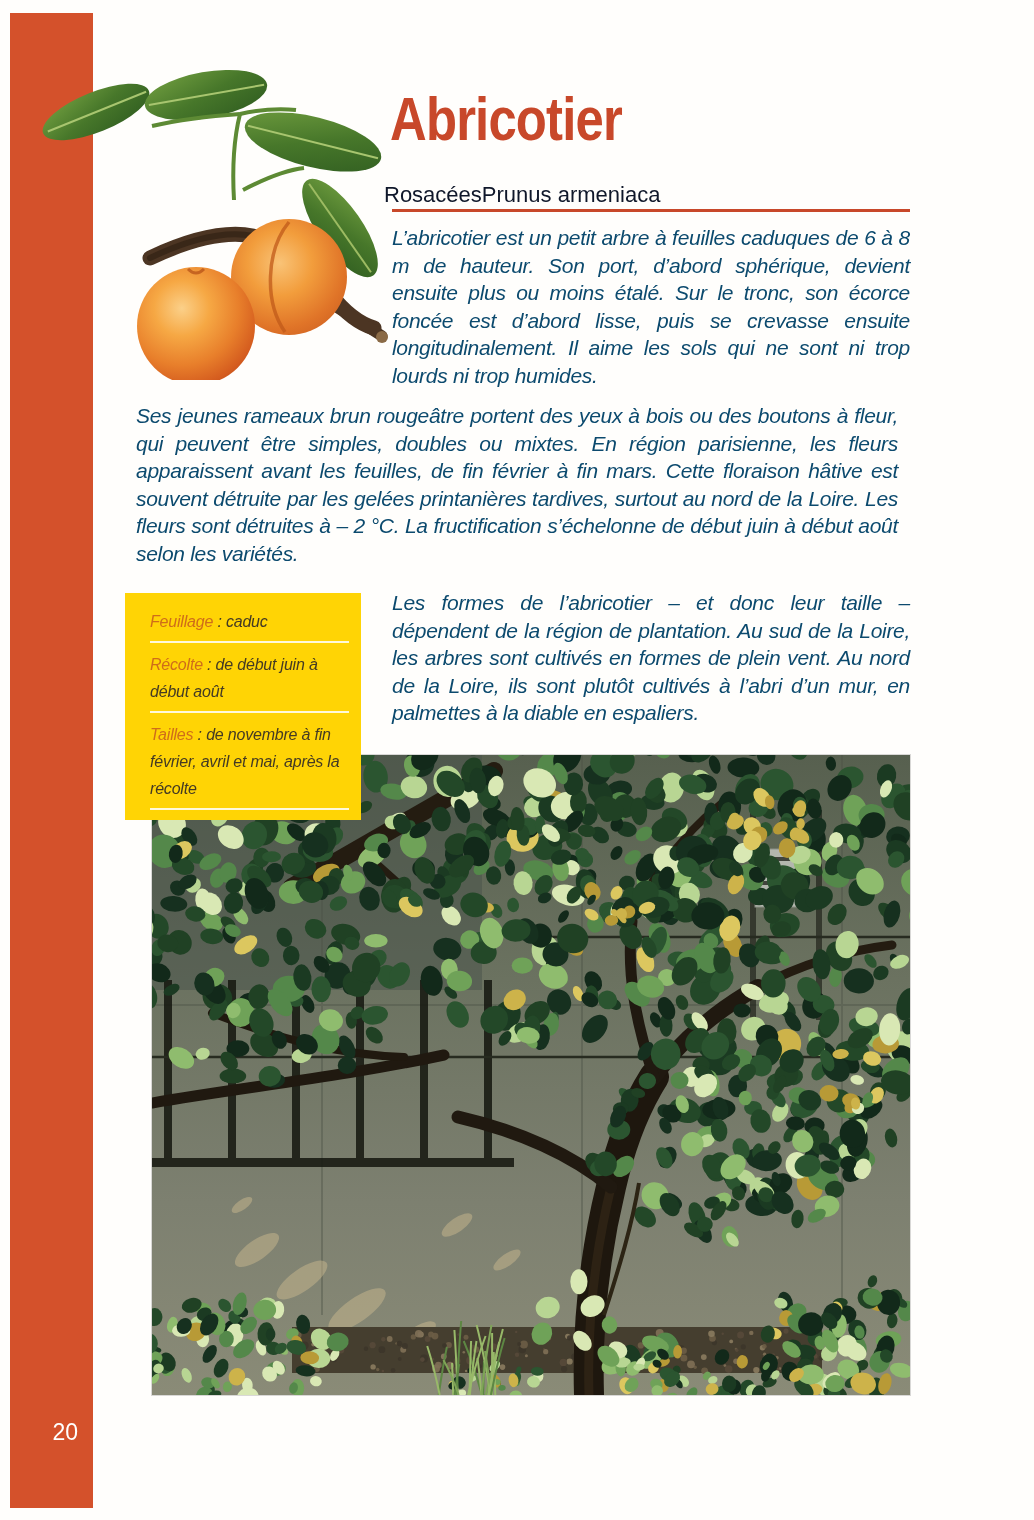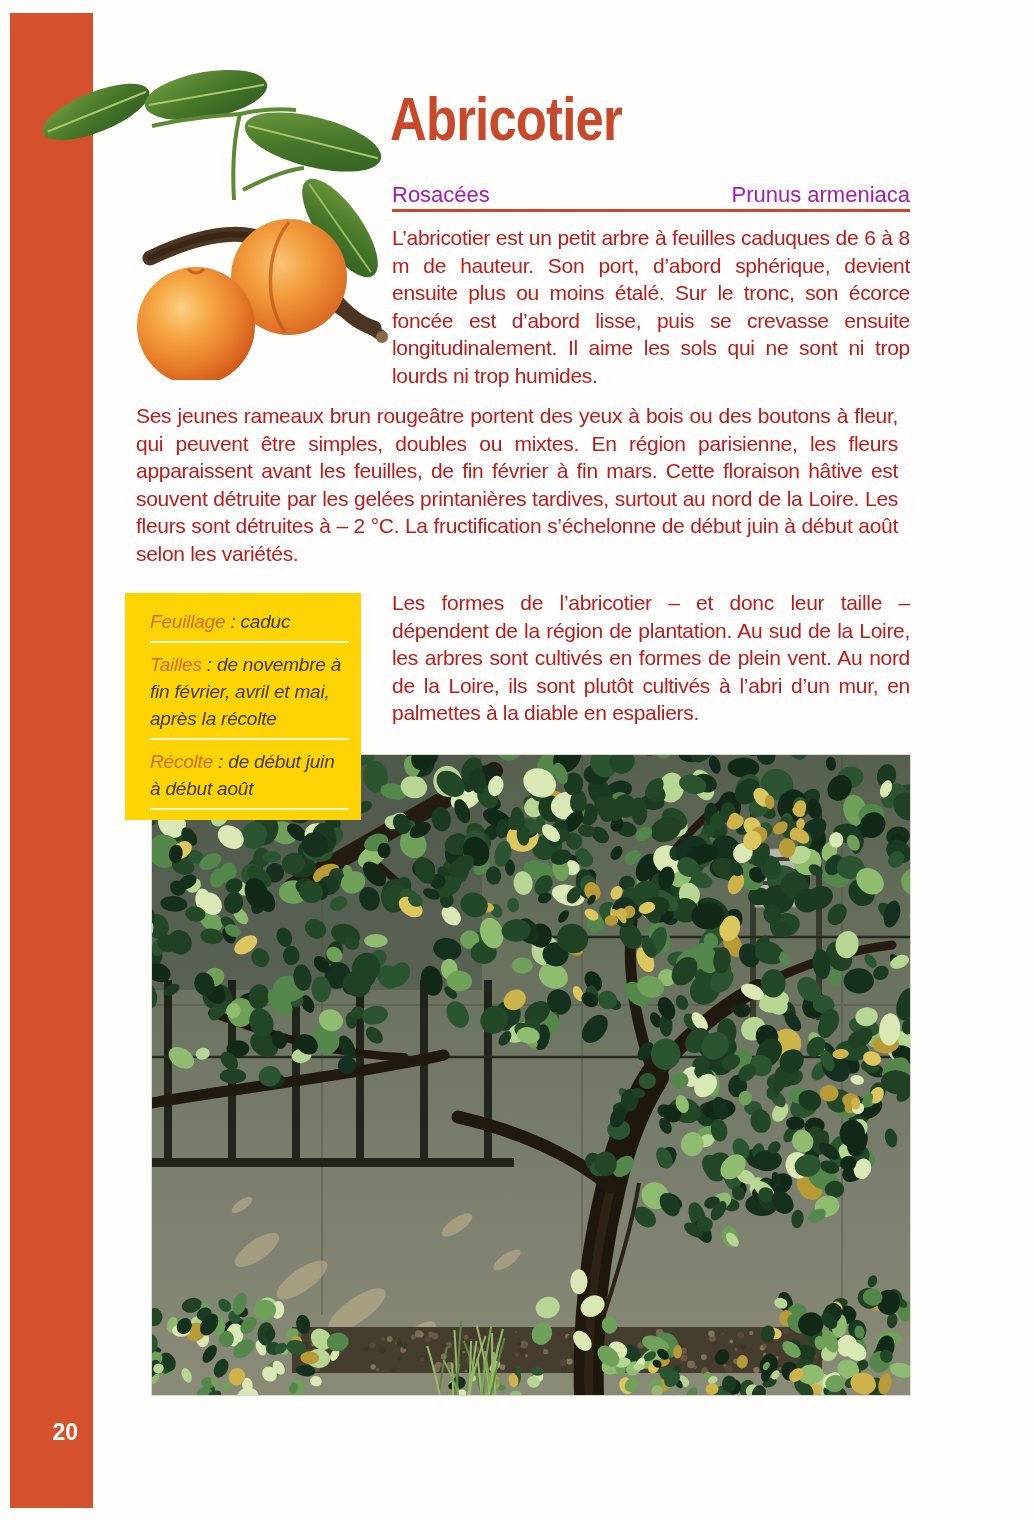--- a/index.html
+++ b/index.html
@@ -1,37 +1,37 @@
 <!DOCTYPE html>
 <html><head>
 <meta charset="utf-8">
 <style>
   html,body{margin:0;padding:0;background:#ffffff;}
   .page{position:relative;width:1034px;height:1520px;background:#fffefc;
         font-family:"Liberation Sans",sans-serif;overflow:hidden;}
   .accent-bar{position:absolute;left:10px;top:13px;width:83px;height:1495px;background:#d4512b;}
   .pagenum{position:absolute;left:10px;top:1419px;width:68px;text-align:right;
-           color:#ffffff;font-weight:bold;font-size:23px;}
+           color:#ffffff;font-weight:normal;font-size:23px;}
   .illus{position:absolute;left:38px;top:50px;width:360px;height:330px;}
   .title{position:absolute;left:390px;top:86px;margin:0;font-size:62px;font-weight:bold;
          color:#c8482a;letter-spacing:-1px;white-space:nowrap;
          transform:scaleX(.82);transform-origin:left top;line-height:1.05;}
-  .taxrow{position:absolute;left:392px;top:182px;width:518px;display:flex;
-          justify-content:space-between;font-size:22px;color:#a21caf;}
+  .taxrow{position:absolute;left:384px;top:182px;width:518px;display:flex;
+          font-size:22px;color:#0f172a;}
   .latin{}
   .title-rule{position:absolute;left:392px;top:209px;width:518px;height:3px;background:#c8482a;}
-  .p{position:absolute;margin:0;color:#b91c1c;text-align:justify;
-     font-size:21px;line-height:27.6px;letter-spacing:-0.3px;}
+  .p{position:absolute;margin:0;color:#0c4a6e;text-align:justify;
+     font-size:21px;line-height:27.6px;letter-spacing:-0.3px;font-style:italic;}
   .p1{left:392px;top:224px;width:518px;}
   .p2{left:136px;top:402px;width:762px;}
   .p3{left:392px;top:589px;width:518px;}
   .infobox{position:absolute;left:125px;top:593px;width:236px;box-sizing:border-box;
            background:#ffd405;padding:15px 12px 2px 25px;z-index:3;}
   .ibrow{border-bottom:2px solid rgba(255,255,255,.85);padding-bottom:6px;margin-bottom:8px;
-         font-size:19px;line-height:27px;color:#443a24;font-style:italic;letter-spacing:-0.2px;}
+         font-size:16px;line-height:27px;color:#443a24;font-style:italic;letter-spacing:-0.2px;}
   .iblabel{color:#cf6d1a;}
   .photo{position:absolute;left:152px;top:755px;width:758px;height:640px;z-index:1;
          outline:1px solid rgba(0,0,0,.15);}
   .photo svg,.illus svg{display:block;width:100%;height:100%;}
 </style>
 </head>
 <body>
 
 <div class="page">
 
@@ -110,24 +110,24 @@
 
   <p class="p p1">L’abricotier est un petit arbre à feuilles caduques de 6 à 8 m de hauteur. Son port, d’abord sphérique, devient ensuite plus ou moins étalé. Sur le tronc, son écorce foncée est d’abord lisse, puis se crevasse ensuite longitudinalement. Il aime les sols qui ne sont ni trop lourds ni trop humides.</p>
   <p class="p p2">Ses jeunes rameaux brun rougeâtre portent des yeux à bois ou des boutons à fleur, qui peuvent être simples, doubles ou mixtes. En région parisienne, les fleurs apparaissent avant les feuilles, de fin février à fin mars. Cette floraison hâtive est souvent détruite par les gelées printanières tardives, surtout au nord de la Loire. Les fleurs sont détruites à – 2 °C. La fructification s’échelonne de début juin à début août selon les variétés.</p>
   <p class="p p3">Les formes de l’abricotier – et donc leur taille – dépendent de la région de plantation. Au sud de la Loire, les arbres sont cultivés en formes de plein vent. Au nord de la Loire, ils sont plutôt cultivés à l’abri d’un mur, en palmettes à la diable en espaliers.</p>
 
   <div class="infobox">
     <div class="ibrow">
       <span class="iblabel">Feuillage</span><span> : </span><span class="ibval">caduc</span>
     </div>
     <div class="ibrow">
-      <span class="iblabel">Tailles</span><span> : </span><span class="ibval">de novembre à fin février, avril et mai, après la récolte</span>
+      <span class="iblabel">Récolte</span><span> : </span><span class="ibval">de début juin à début août</span>
     </div>
     <div class="ibrow">
-      <span class="iblabel">Récolte</span><span> : </span><span class="ibval">de début juin à début août</span>
+      <span class="iblabel">Tailles</span><span> : </span><span class="ibval">de novembre à fin février, avril et mai, après la récolte</span>
     </div>
   </div>
 
   <div class="photo">
     <svg id="photo-svg" viewBox="0 0 758 640" preserveAspectRatio="none">
       <defs>
         <linearGradient id="wallg" x1="0" y1="0" x2="0" y2="1">
           <stop offset="0%" stop-color="#57604f"></stop>
           <stop offset="35%" stop-color="#6b7260"></stop>
           <stop offset="70%" stop-color="#7d8070"></stop>

